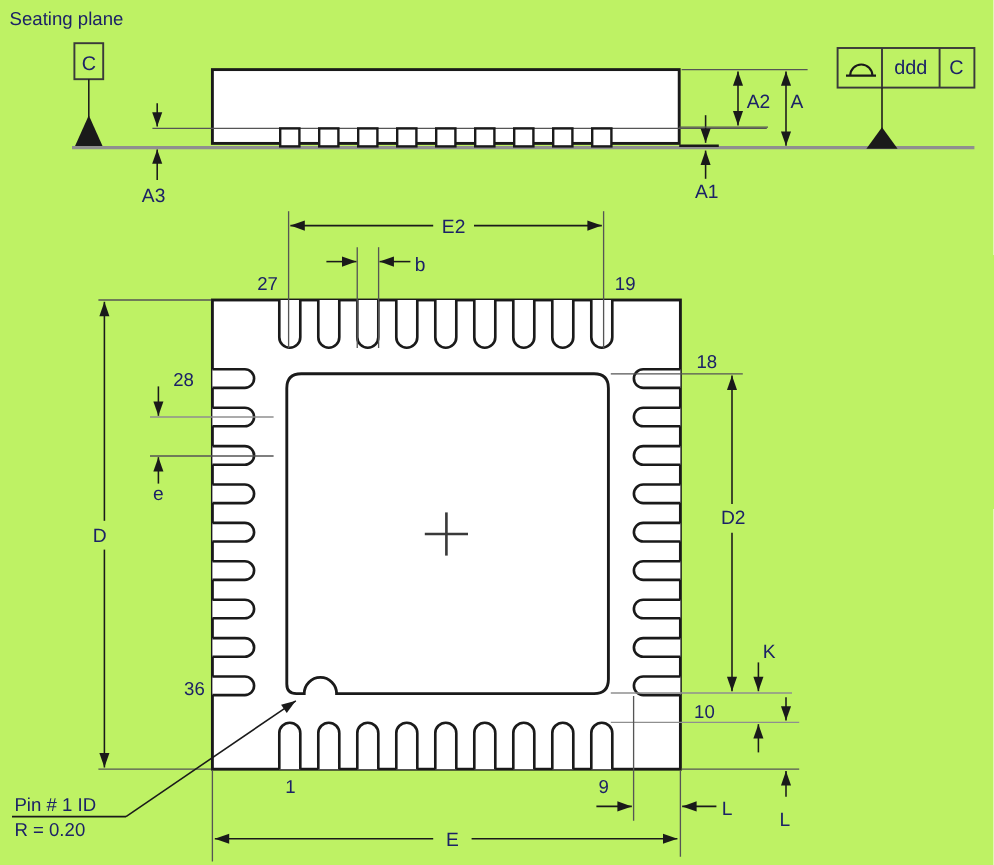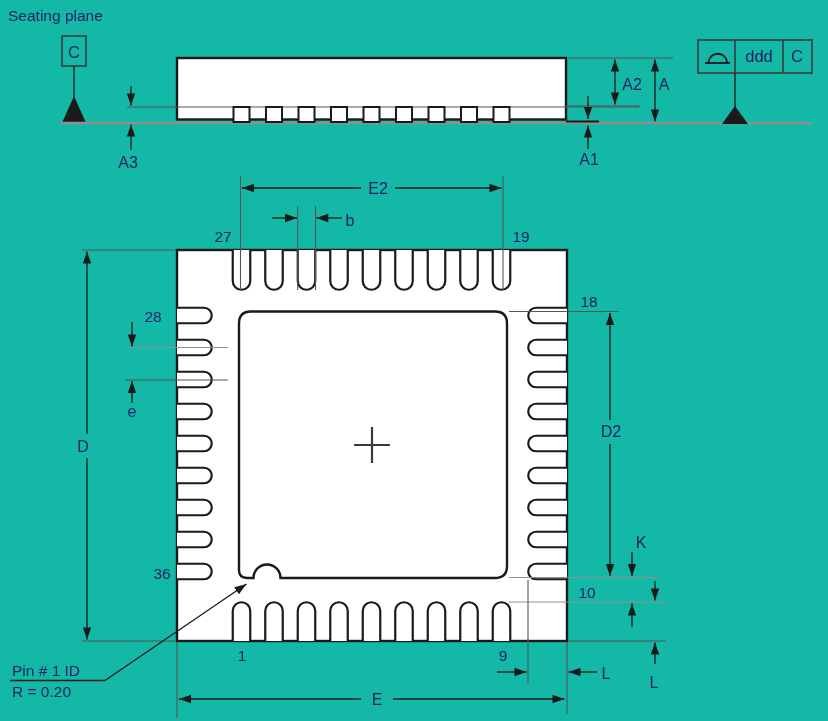--- a/index.html
+++ b/index.html
@@ -1,16 +1,16 @@
 <!DOCTYPE html>
 <html><head>
 <meta charset="utf-8">
 <style>
   html,body{margin:0;padding:0;background:#ffffff;}
-  .stage{position:relative;width:828px;height:721px;background:#14b8a6;overflow:hidden;}
+  .stage{position:relative;width:828px;height:721px;background:#bef264;overflow:hidden;}
   svg{display:block;}
   text{font-family:"Liberation Sans","DejaVu Sans",sans-serif;fill:#1c2266;}
   .lbl{font-size:16px;}
   .pin{font-size:15.5px;}
   .note{font-size:15.5px;}
   .fcf{font-size:16.5px;}
   .outline{fill:#ffffff;stroke:#1a1a1a;stroke-width:2.4;}
   .lead{fill:#ffffff;stroke:#1a1a1a;stroke-width:2;}
   .dim{stroke:#1a1a1a;stroke-width:1.3;fill:none;}
   .ext{stroke:#555555;stroke-width:1.1;fill:none;}

